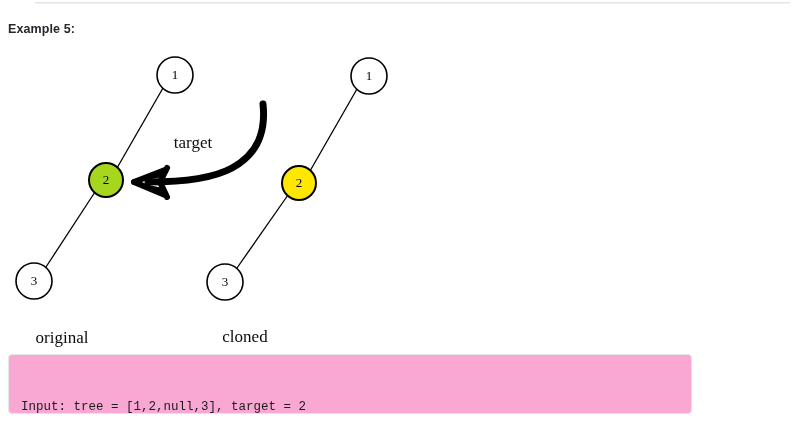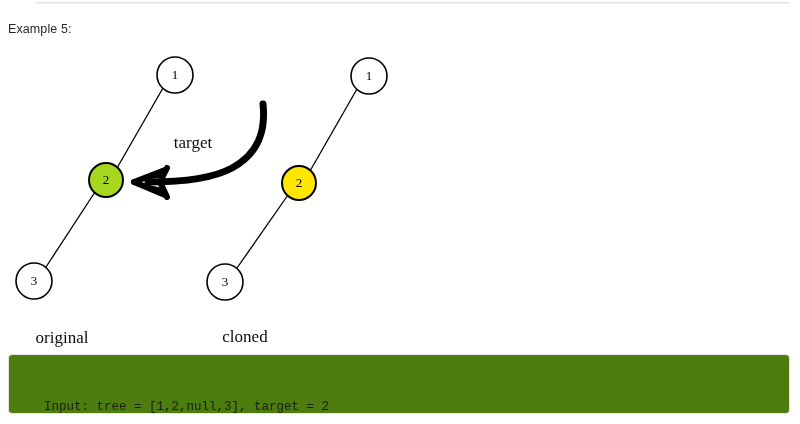--- a/index.html
+++ b/index.html
@@ -35,21 +35,21 @@
     width: 755px;
     height: 1px;
     background: #f2f2f2;
   }
   .example-title {
     position: absolute;
     left: 8px;
     top: 22px;
     font-family: "Liberation Sans", sans-serif;
     font-size: 12.5px;
-    font-weight: normal;
+    font-weight: bold;
     color: #27282d;
     letter-spacing: 0.1px;
     white-space: nowrap;
   }
   .figure {
     position: absolute;
     left: 0;
     top: 40px;
     width: 800px;
     height: 310px;
@@ -73,27 +73,26 @@
   .caption-label {
     font-family: "Liberation Serif", serif;
     font-size: 17px;
     fill: #0a0a0a;
     text-anchor: middle;
   }
   .code-block {
     position: absolute;
     left: 8px;
     top: 354px;
-    width: 782px;
+    width: 684px;
     height: 60px;
     box-sizing: border-box;
-    background: #4d7c0f;
+    background: #f9a8d4;
     border: 1px solid #e6e6e6;
     border-radius: 4px;
-    padding-left: 23px;
   }
   .code-inner {
     padding: 10px 0 0 12px;
     font-family: "Liberation Mono", "DejaVu Sans Mono", monospace;
     font-size: 12.5px;
     line-height: 17px;
     color: #1c1c1c;
     white-space: pre;
   }
   .code-line {

